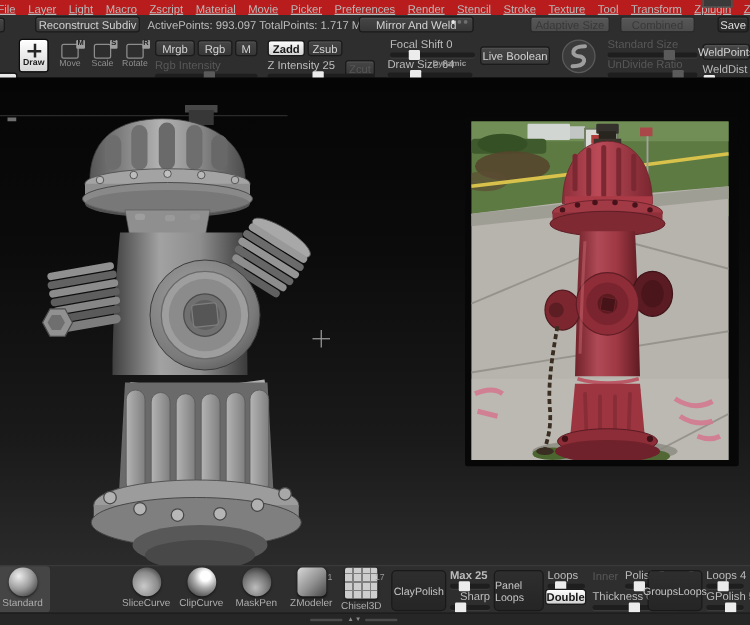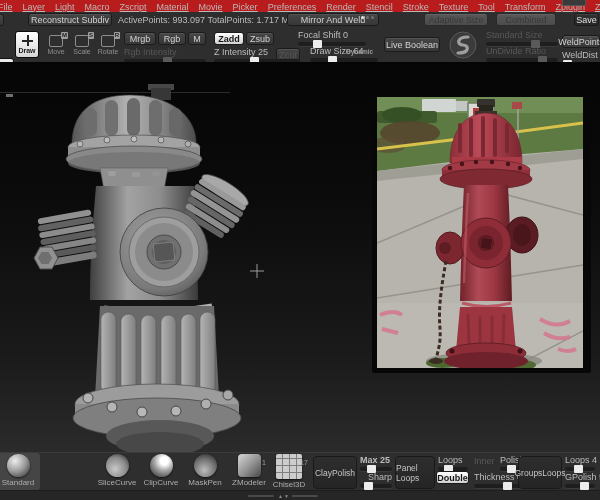--- a/index.html
+++ b/index.html
@@ -161,21 +161,21 @@
     <div class="zbtn white abs" style="left:214px;top:4px;width:30px;height:13px;">Zadd</div>
     <div class="zbtn abs" style="left:246px;top:4px;width:28px;height:13px;">Zsub</div>
     <div class="zbtn abs" style="left:276px;top:20px;width:24px;height:13px;color:#565656;">Zcut</div>
     <div class="slider abs" style="left:214px;top:19px;width:86px;">
       <div class="slab lbl">Z Intensity 25</div>
       <div class="strack">
           <div class="shd" style="left:42%;"></div>
         </div>
     </div>
 
-    <div class="slider abs" style="left:298px;top:2px;width:68px;">
+    <div class="slider abs" style="left:312px;top:2px;width:68px;">
       <div class="slab lbl">Focal Shift 0</div>
       <div class="strack">
           <div class="shd" style="left:22%;"></div>
         </div>
     </div>
     <div class="slider abs" style="left:310px;top:18px;width:68px;">
       <div class="slab lbl">Draw Size 64</div>
       <div class="strack">
           <div class="shd" style="left:27%;"></div>
         </div>

